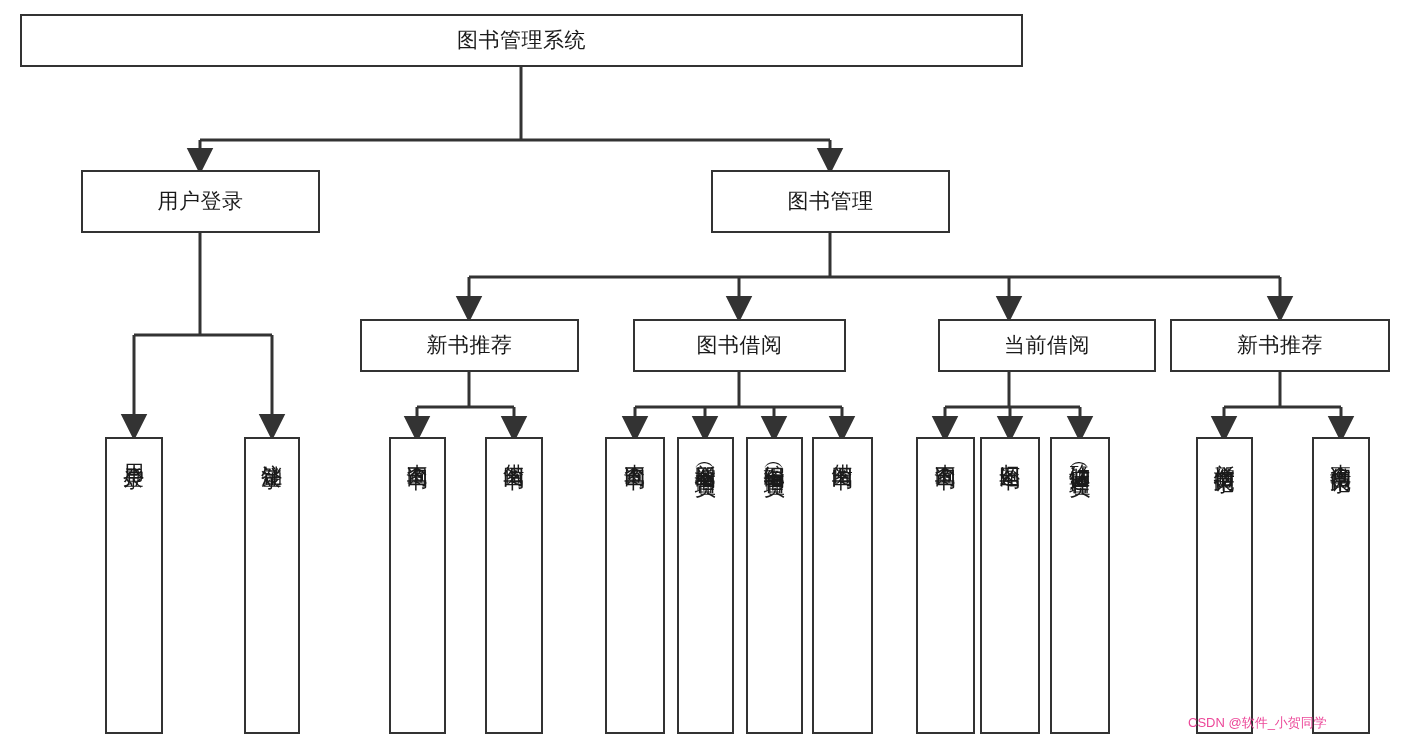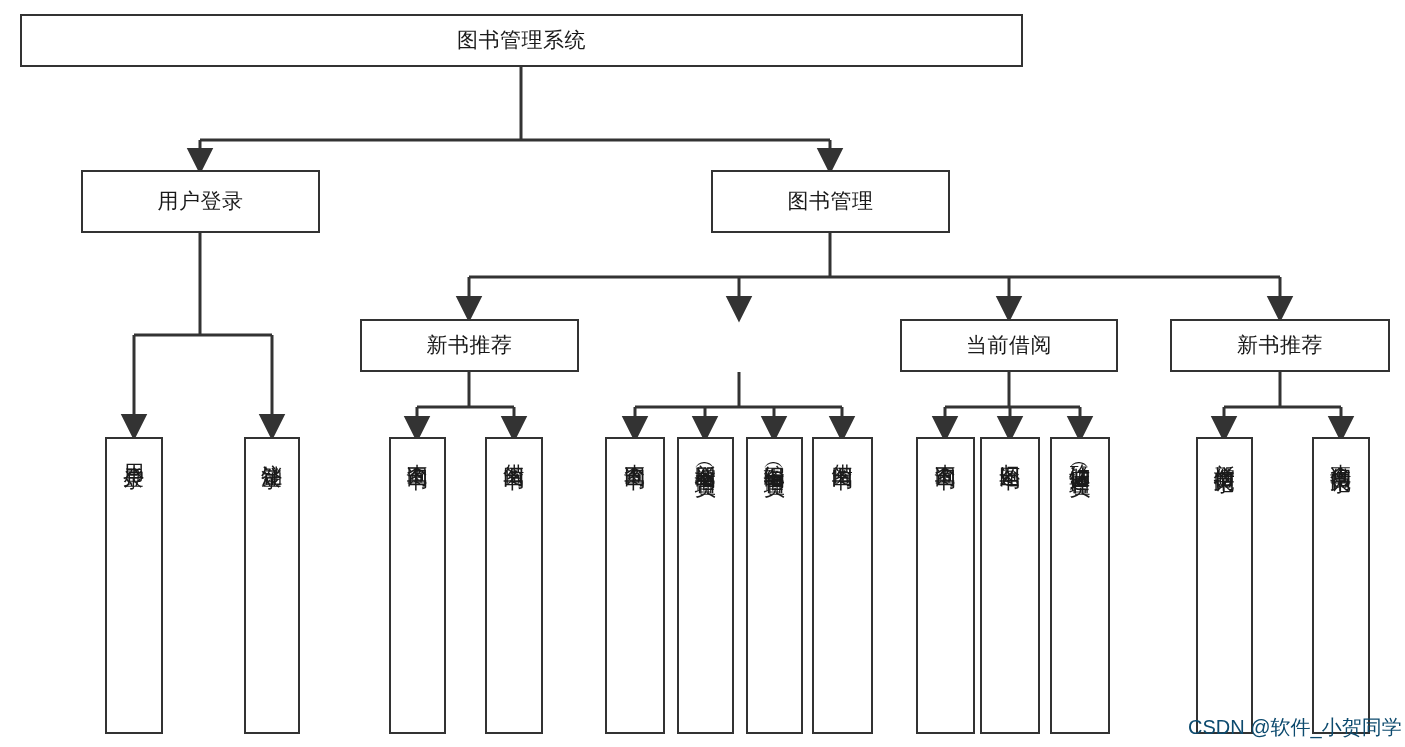--- a/index.html
+++ b/index.html
@@ -55,22 +55,22 @@
     max-height: 100%;
   }
   .node.leaf {
     align-items: flex-start;
     padding-top: 8px;
   }
   .watermark {
     position: absolute;
     left: 1188px;
     top: 714px;
-    font-size: 20px;
-    color: #0c4a6e;
+    font-size: 13px;
+    color: #ec4899;
     white-space: nowrap;
     z-index: 5;
     font-family: "Liberation Sans", "DejaVu Sans", sans-serif;
   }
 </style>
 </head>
 <body>
 
 <div id="diagram-root">
 
@@ -143,21 +143,24 @@
   <div class="node" style="left:81px; top:170px; width:239px; height:63px;">
     <span class="node-label">用户登录</span>
   </div>
   <div class="node" style="left:360px; top:319px; width:219px; height:53px;">
     <span class="node-label">新书推荐</span>
   </div>
 
   <div class="node" style="left:711px; top:170px; width:239px; height:63px;">
     <span class="node-label">图书管理</span>
   </div>
-  <div class="node" style="left:900px; top:319px; width:218px; height:53px;">
+  <div class="node" style="left:633px; top:319px; width:213px; height:53px;">
+    <span class="node-label">图书借阅</span>
+  </div>
+  <div class="node" style="left:938px; top:319px; width:218px; height:53px;">
     <span class="node-label">当前借阅</span>
   </div>
   <div class="node" style="left:1170px; top:319px; width:220px; height:53px;">
     <span class="node-label">新书推荐</span>
   </div>
 
   <div class="node vertical leaf" style="left:105px; top:437px; width:58px; height:297px;">
     <span class="node-label">用户登录</span>
   </div>
   <div class="node vertical leaf" style="left:244px; top:437px; width:56px; height:297px;">

